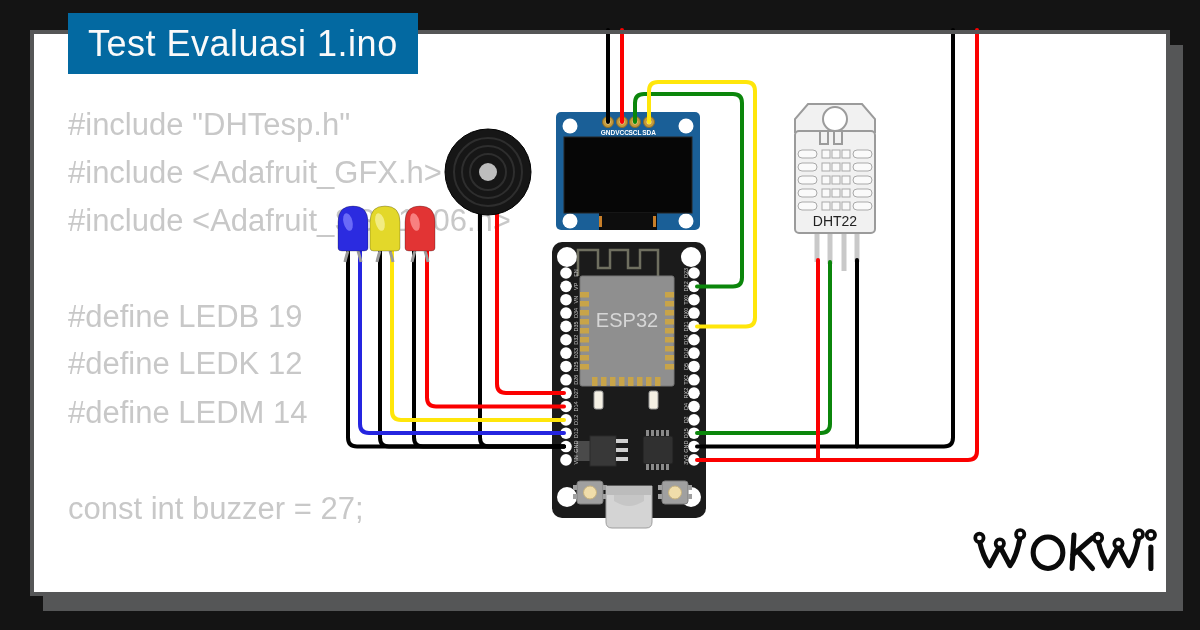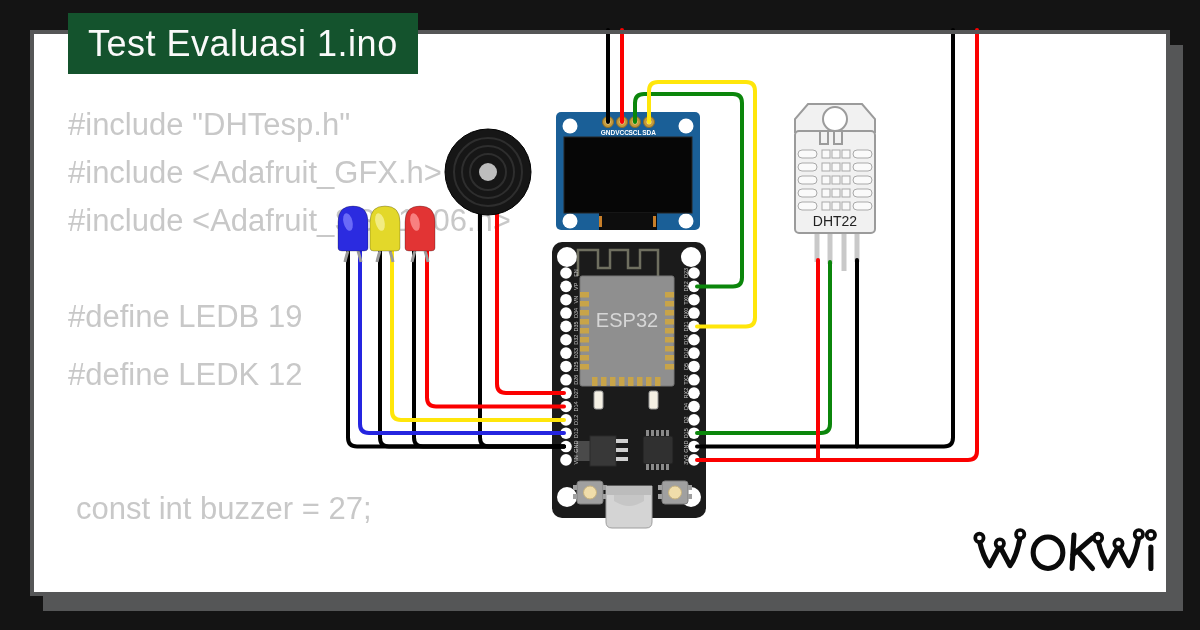--- a/index.html
+++ b/index.html
@@ -6,39 +6,40 @@
   body{width:1200px;height:630px;background:#141414;position:relative;overflow:hidden;
        font-family:"Liberation Sans",sans-serif;}
   .canvas-bg{position:absolute;left:30px;top:30px;width:1140px;height:566px;background:#ffffff;
        box-sizing:border-box;box-shadow:13px 15px 0 0 #555657;z-index:1;}
   .code-layer{position:absolute;left:30px;top:34px;width:1136px;height:558px;overflow:hidden;z-index:2;}
   .code-line{position:absolute;left:38px;width:1000px;height:48px;line-height:48px;font-size:31px;
        color:#c8c8c8;white-space:pre;}
   #circuit{position:absolute;left:0;top:0;z-index:3;}
   .canvas-frame{position:absolute;left:30px;top:30px;width:1140px;height:566px;box-sizing:border-box;
        border:4px solid #555657;z-index:4;background:transparent;}
-  .title-box{position:absolute;left:68px;top:13px;height:61px;background:#14532d;z-index:5;
+  .title-box{position:absolute;left:68px;top:13px;height:61px;background:#0369a1;z-index:5;
        color:#fafafa;font-size:36px;line-height:61px;padding:0 20px;letter-spacing:.5px;}
   .logo{position:absolute;left:972px;top:520px;width:190px;height:58px;z-index:5;}
   svg text{font-family:"Liberation Sans",sans-serif;}
 </style>
 </head>
 <body>
 
 <div class="canvas-bg"></div>
 
 <div class="code-layer" id="code-layer">
     <div class="code-line" style="top: 67px;">#include "DHTesp.h"</div>
     <div class="code-line" style="top: 115px;">#include &lt;Adafruit_GFX.h&gt;</div>
     <div class="code-line" style="top: 163px;">#include &lt;Adafruit_SSD1306.h&gt;</div>
     <div class="code-line" style="top: 211px;"></div>
     <div class="code-line" style="top: 259px;">#define LEDB 19</div>
-    <div class="code-line" style="top: 317px;">#define LEDK 12</div>
+    <div class="code-line" style="top: 306px;">#define LEDK 12</div>
+    <div class="code-line" style="top: 355px;">#define LEDM 14</div>
     <div class="code-line" style="top: 403px;"></div>
-    <div class="code-line" style="top: 451px; margin-left: 8px;">const int buzzer = 27;</div>
+    <div class="code-line" style="top: 451px;">const int buzzer = 27;</div>
     <div class="code-line" style="top: 547px;">DHTesp dht;</div>
   </div>
 
 <svg id="circuit" width="1200" height="630" viewBox="0 0 1200 630">
 
   <g id="boards">
 
     <g>
       <rect x="556" y="112" width="144" height="118" rx="5" fill="#1a5f97"></rect>
       <circle cx="570" cy="126" r="7.5" fill="#fff"></circle>

